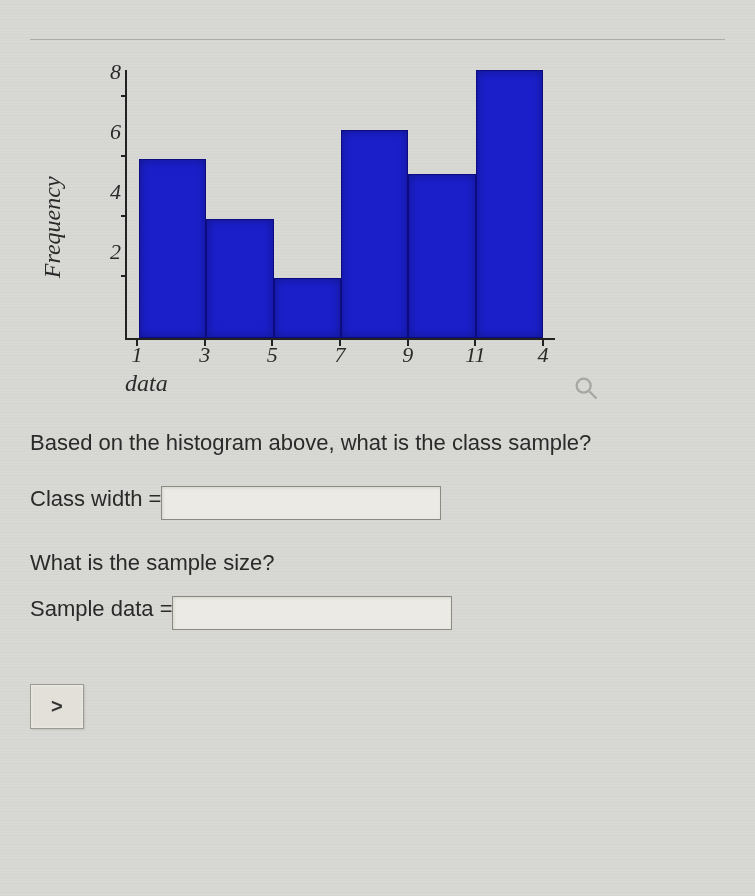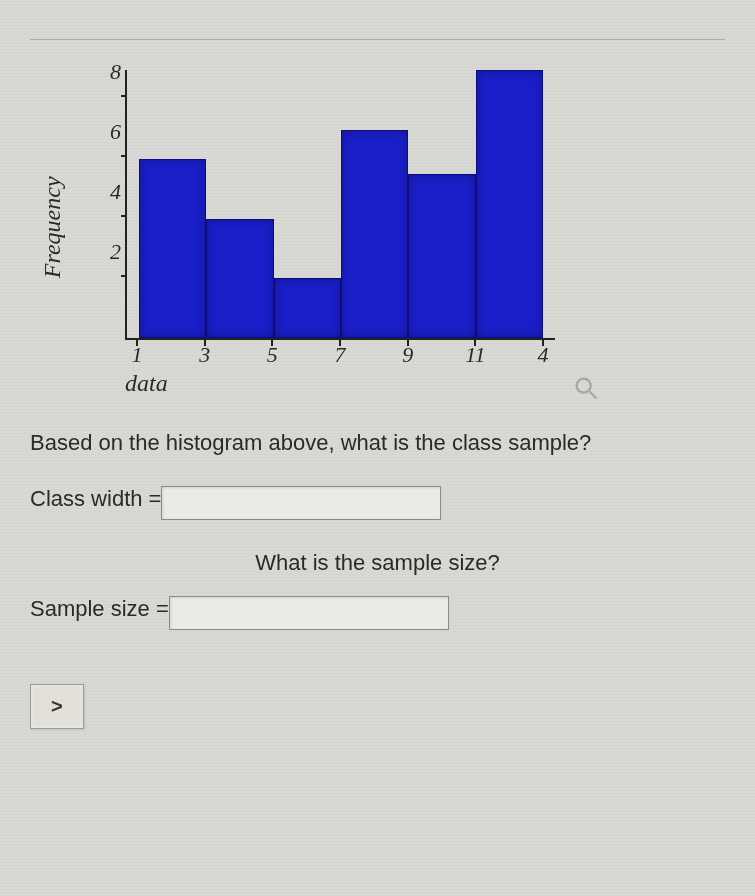--- a/index.html
+++ b/index.html
@@ -114,21 +114,21 @@
   .row label { font-size: 22px; font-family: 'Segoe UI', Verdana, sans-serif; }
   .text-input {
     border: 1px solid #8a8a80;
     background: #eceae4;
     height: 34px;
     width: 280px;
     font-size: 18px;
     padding: 2px 6px;
     box-shadow: inset 1px 1px 3px rgba(0,0,0,0.1);
   }
-  .subq { margin: 10px 0 10px 0; text-align: center; }
+  .subq { margin: 10px 0 10px 0; }
   .next-btn {
     margin-top: 24px;
     display: inline-flex;
     align-items: center;
     gap: 8px;
     border: 1px solid #9a9a90;
     background: #e2e0d8;
     padding: 10px 20px;
     font-size: 20px;
     font-family: 'Segoe UI', Verdana, sans-serif;
@@ -206,20 +206,20 @@
   <div class="prompt">Based on the histogram above, what is the class sample?</div>
 
   <div class="row">
     <label>Class width =</label>
     <input class="text-input" type="text" value="" style="">
   </div>
 
   <div class="subq">What is the sample size?</div>
 
   <div class="row">
-    <label>Sample size =</label>
+    <label>Sample data =</label>
     <input class="text-input" type="text" value="" style="">
   </div>
 
   <button class="next-btn">
     <span class="chev">&gt;</span>
   </button>
 </div>
 
 </body></html>

